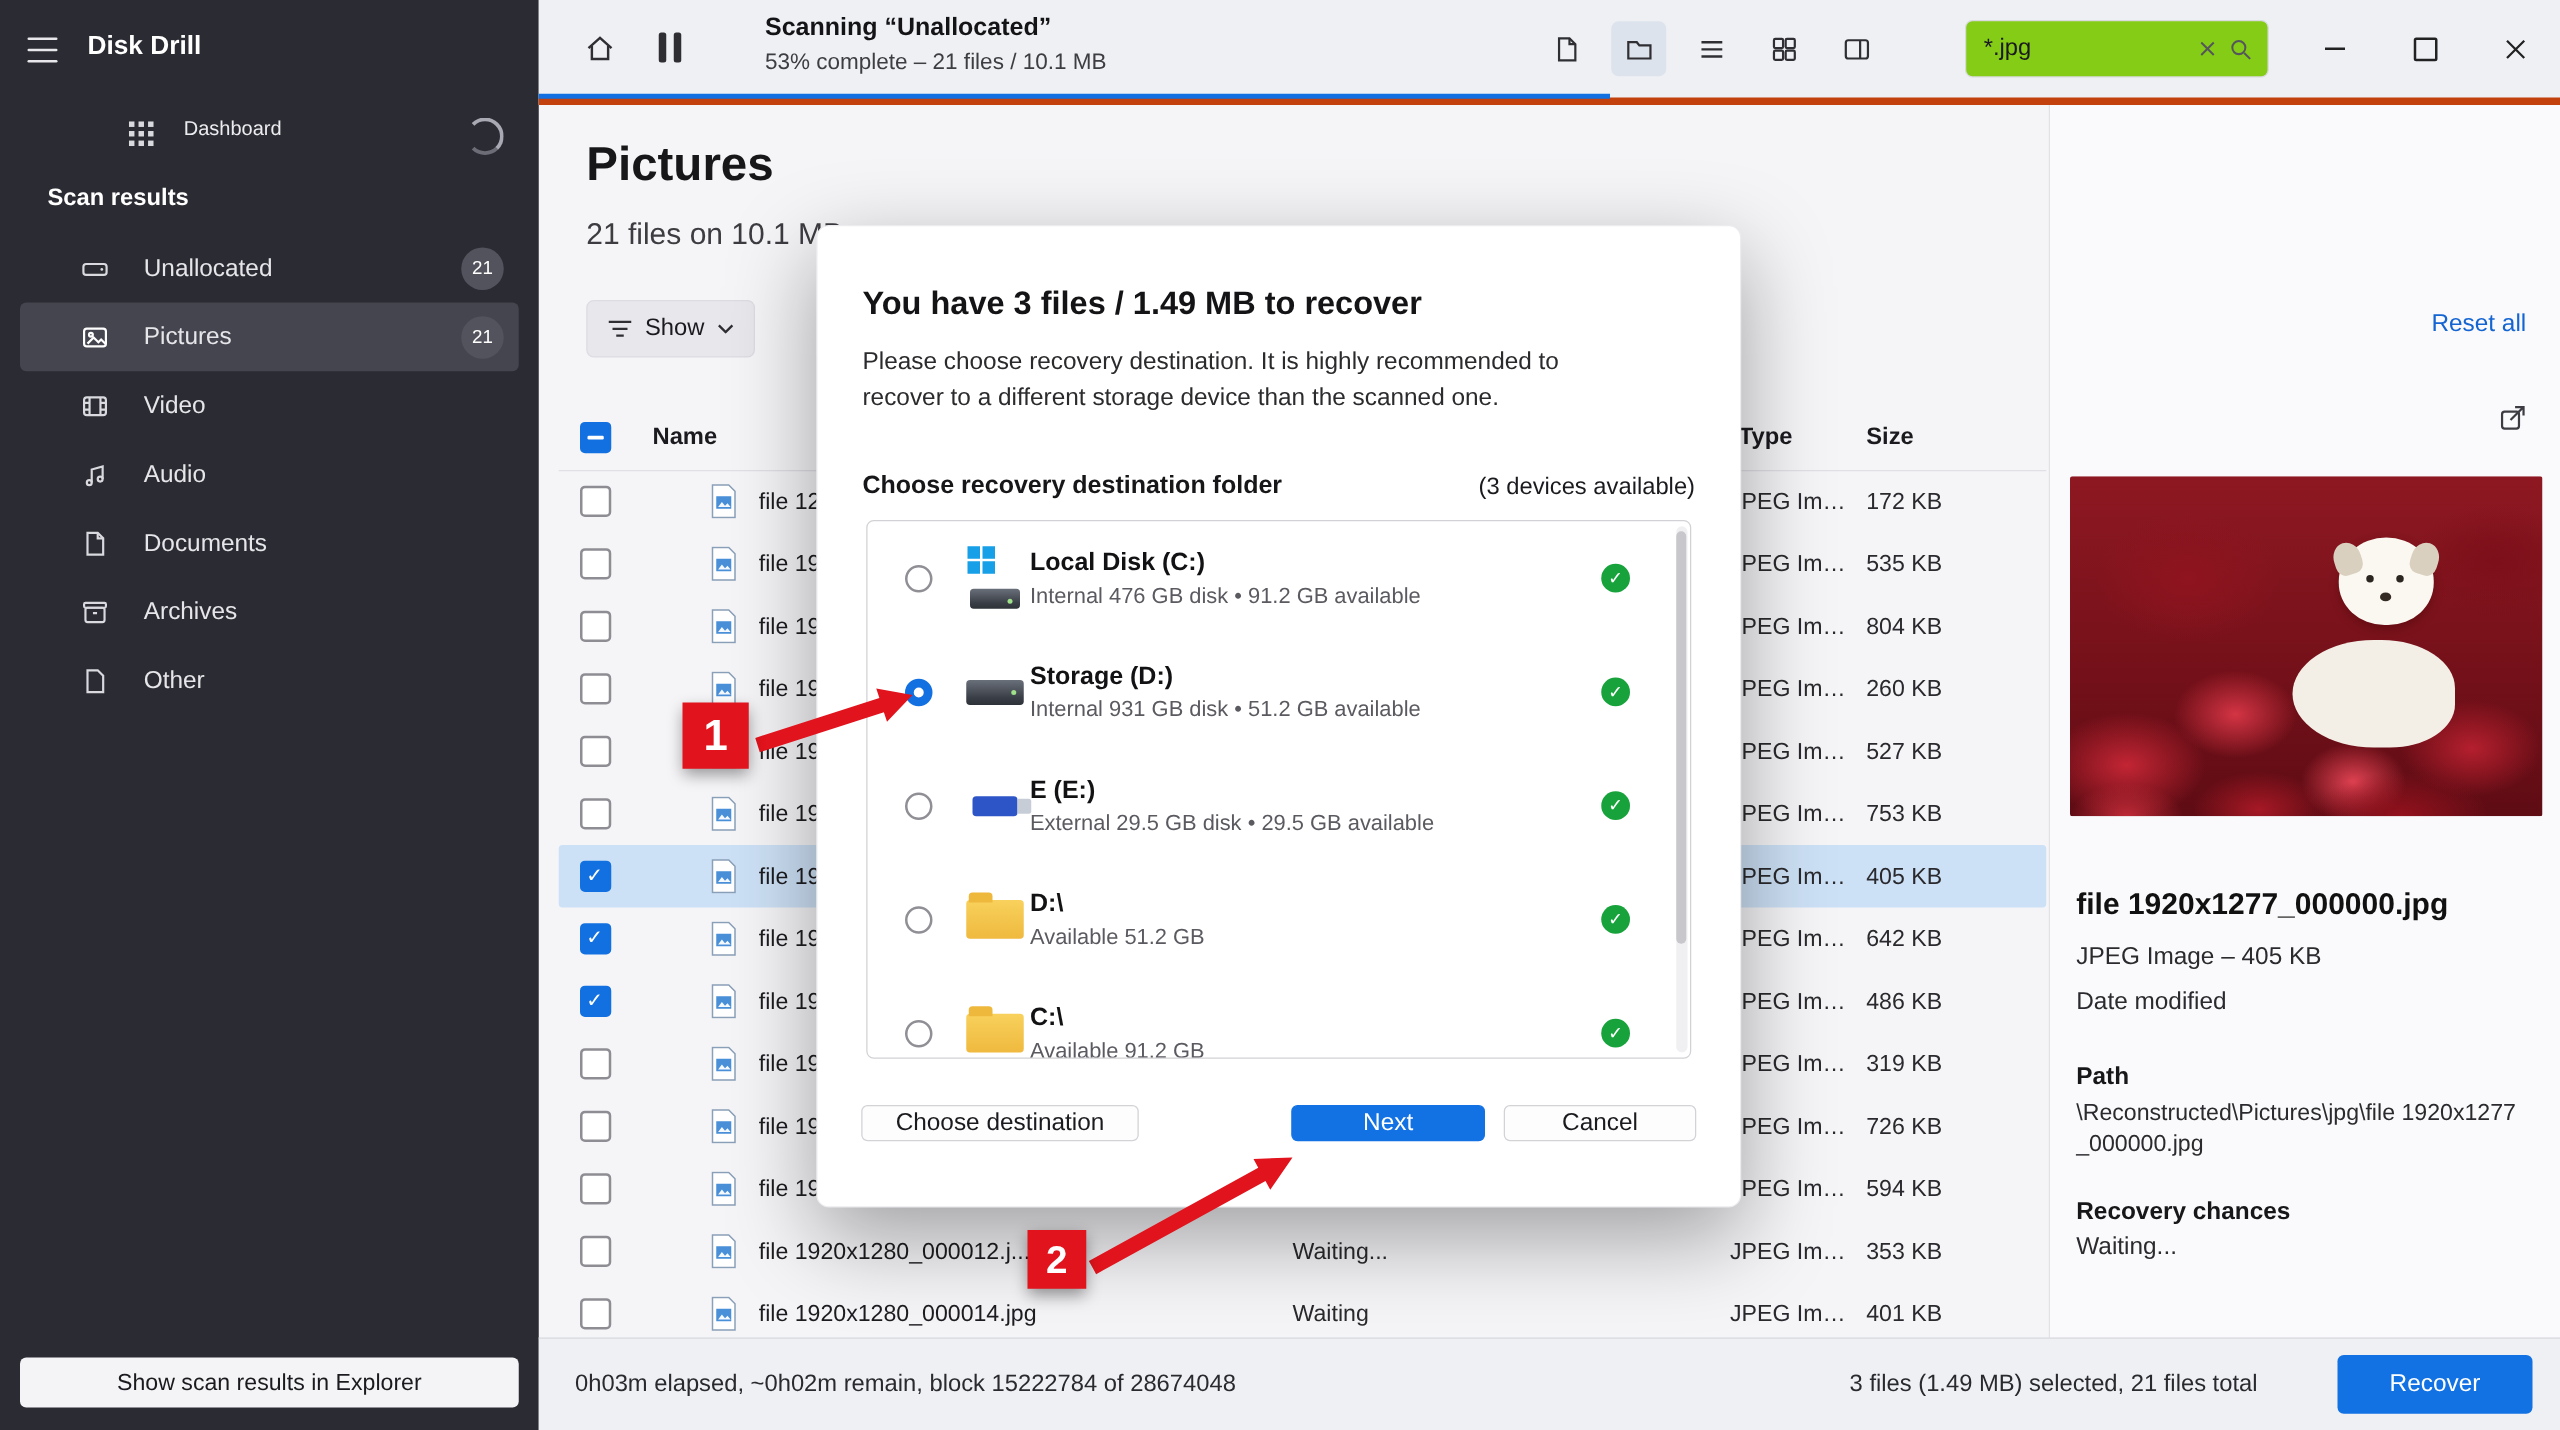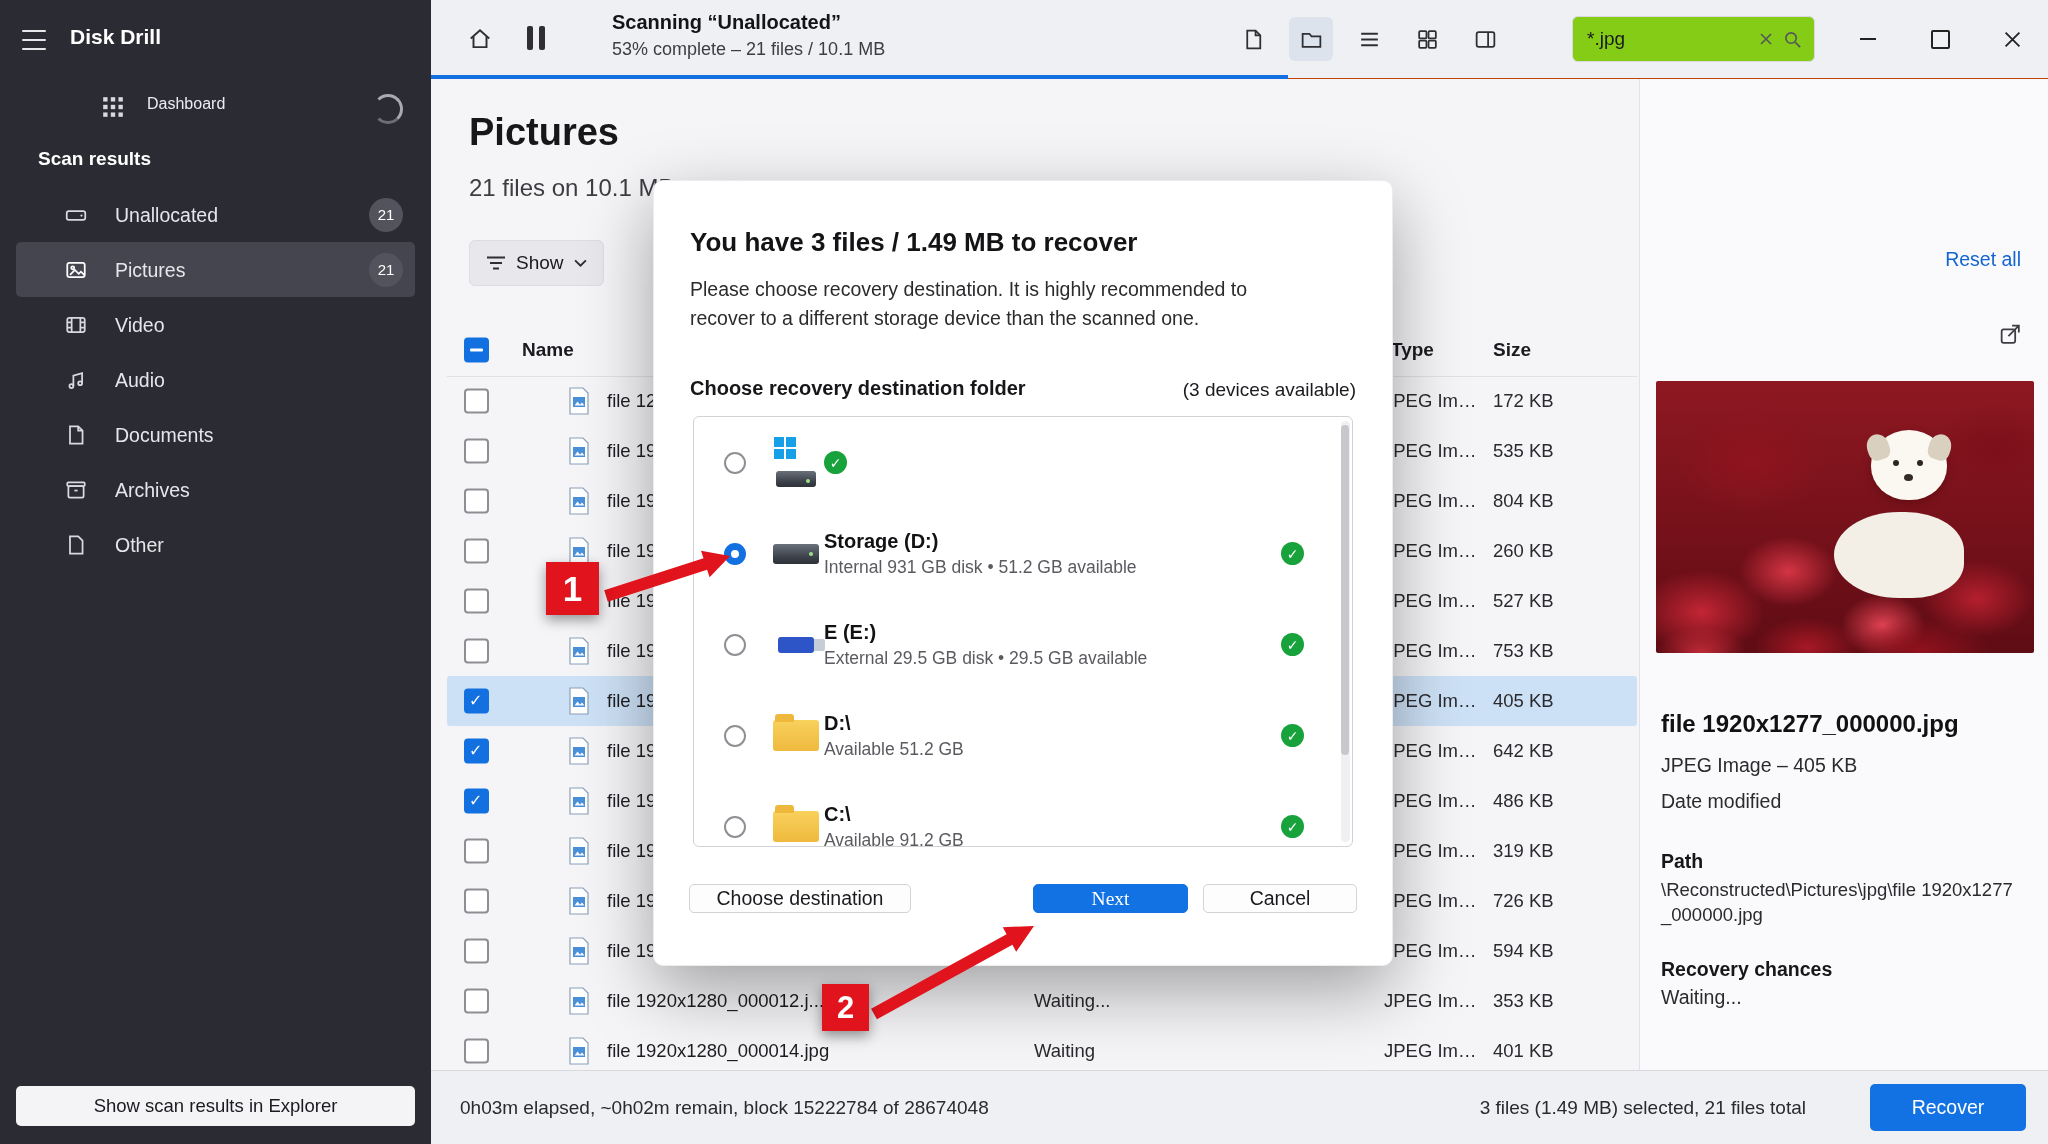--- a/index.html
+++ b/index.html
@@ -27,21 +27,21 @@
   .side-item{position:relative;height:55px;margin:0 16px;border-radius:5px;color:#e6e6ea;}
   .side-item.selected{background:#45454f;}
   .side-item .sicon{position:absolute;left:48px;top:50%;transform:translateY(-50%);}
   .side-item .slabel{position:absolute;left:99px;top:50%;transform:translateY(-50%);font-size:19.5px;}
   .sbadge{position:absolute;right:12px;top:50%;transform:translateY(-50%);min-width:34px;height:34px;border-radius:50%;
     background:#53535d;color:#fff;font-size:15px;display:flex;align-items:center;justify-content:center;}
   .sbadge:empty{display:none;}
   .sb-footer{position:absolute;left:16px;bottom:18px;width:399px;height:40px;background:#f4f4f7;border:none;border-radius:5px;
     font-family:inherit;font-size:18.5px;color:#1b1b1f;}
   
-  .topbar{position:absolute;left:431px;top:0;width:1617px;height:78px;background:#eef0f4;border-bottom:1px solid #c2410c;z-index:6;}
+  .topbar{position:absolute;left:431px;top:0;width:1617px;height:78px;background:#eef0f4;border-bottom:6px solid #c2410c;z-index:6;}
   .tb-home{position:absolute;left:36px;top:26px;}
   .tb-pause{position:absolute;left:96px;top:26px;width:18px;height:24px;display:flex;justify-content:space-between;}
   .tb-pause i{width:6px;height:24px;background:#2f2f33;border-radius:2px;}
   .tb-titleblock{position:absolute;left:181px;top:11px;}
   .tb-title{font-size:20px;font-weight:600;color:#141416;}
   .tb-sub{margin-top:5px;font-size:18px;color:#3d3d42;}
   .tb-progress{position:absolute;left:0;bottom:-1px;width:857px;height:4px;background:#1270e0;}
   .tb-icons{position:absolute;left:800px;top:17px;display:flex;gap:14px;align-items:center;}
   .tb-icon{width:44px;height:44px;display:flex;align-items:center;justify-content:center;border-radius:6px;}
   .tb-icon.active{background:#dde3ec;}
@@ -142,21 +142,21 @@
   .devsub{margin-top:4px;font-size:17.5px;color:#5a5a60;}
   .okmark{flex:0 0 auto;margin-right:48px;width:23px;height:23px;border-radius:50%;background:#17a23b;color:#fff;
     display:flex;align-items:center;justify-content:center;font-size:14px;font-weight:700;}
   .okmark::after{content:"\2713";}
   .devscroll-track{position:absolute;right:2px;top:4px;width:9px;height:421px;background:#f0f0f2;border-radius:5px;}
   .devscroll{position:absolute;right:3px;top:8px;width:8px;height:330px;background:#c7c7cc;border-radius:4px;}
   .dlg-btn{position:absolute;top:703px;height:29px;border-radius:5px;font-family:inherit;font-size:19.5px;box-sizing:border-box;}
   .btn-secondary{background:#fdfdfd;border:1px solid #d2d2d7;color:#1b1b1f;}
   .btn-primary{background:#1372e3;border:1px solid #1372e3;color:#fff;}
   .btn-choose{left:35px;width:222px;}
-  .btn-next{left:379px;width:155px;font-family:Liberation Serif, serif;}
+  .btn-next{left:379px;width:155px;}
   .btn-cancel{left:549px;width:154px;}
   
   .ann-box{position:absolute;background:#e1131c;color:#fff;font-weight:700;display:flex;align-items:center;justify-content:center;
     z-index:70;box-shadow:0 5px 12px rgba(0,0,0,.4);}
   .ann-1{left:546px;top:562px;width:53px;height:53px;font-size:35px;}
   .ann-2{left:822px;top:984px;width:47px;height:47px;font-size:31px;}
   .arrows{position:absolute;inset:0;z-index:69;pointer-events:none;}
 </style>
 </head>
 <body>
@@ -632,20 +632,24 @@
       <span class="radio"></span>
       <span class="devicon win">
         <span class="win-logo">
             <i></i>
             <i></i>
             <i></i>
             <i></i>
           </span>
         <span class="drive-body"></span>
       </span>
+      <span class="devtext">
+        <div class="devname">Local Disk (C:)</div>
+        <div class="devsub">Internal 476 GB disk • 91.2 GB available</div>
+      </span>
       <span class="okmark"></span>
     </div>
 
     <div class="dev">
       <span class="radio on"></span>
       <span class="devicon">
           <span class="drive-body"></span>
         </span>
       <span class="devtext">
         <div class="devname">Storage (D:)</div>

